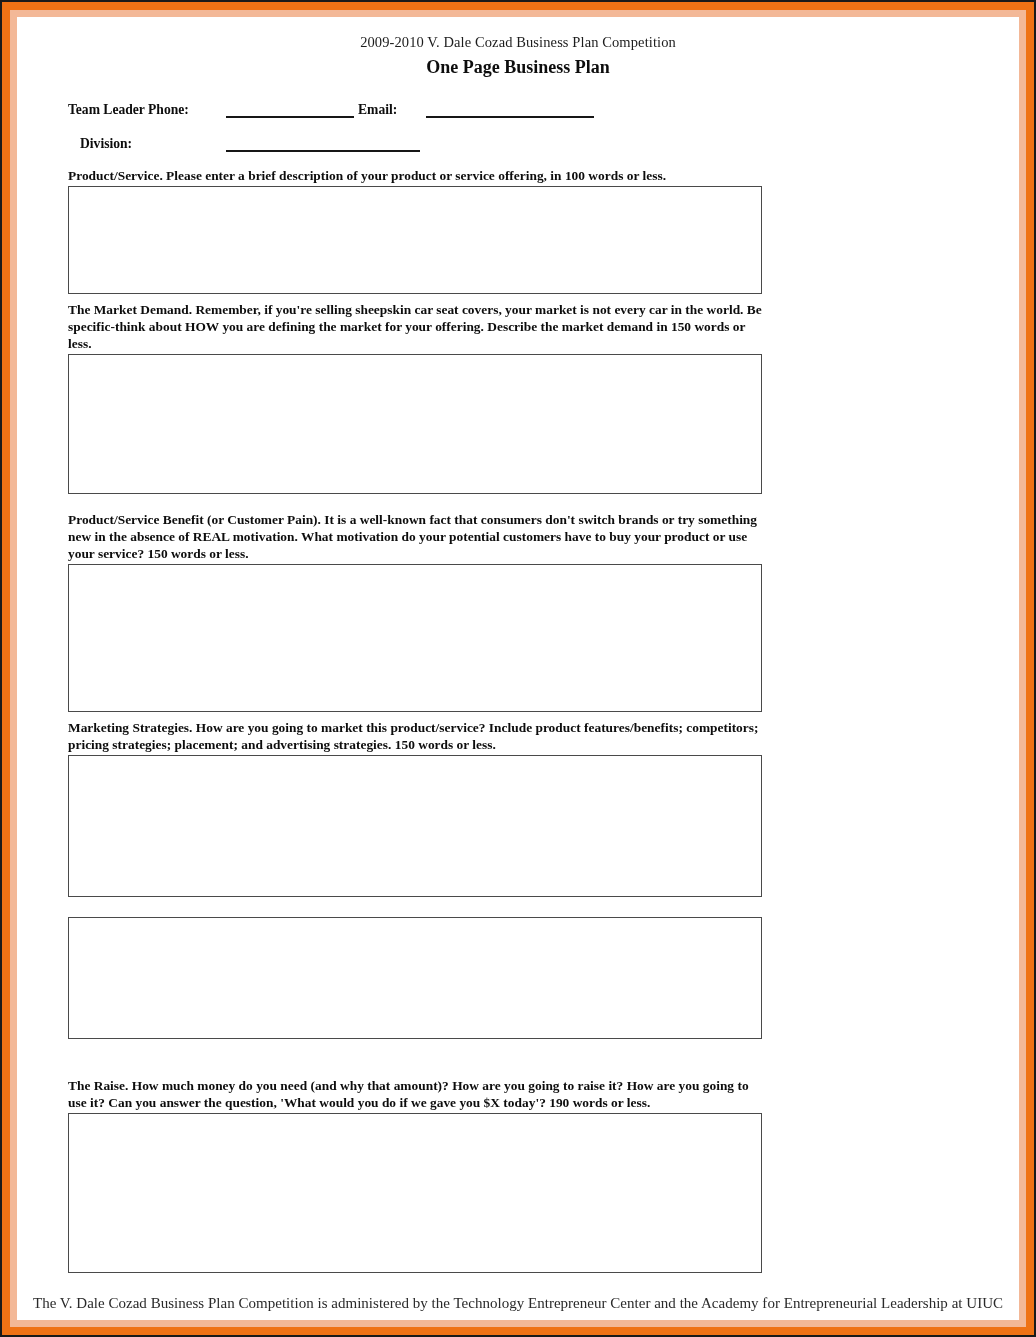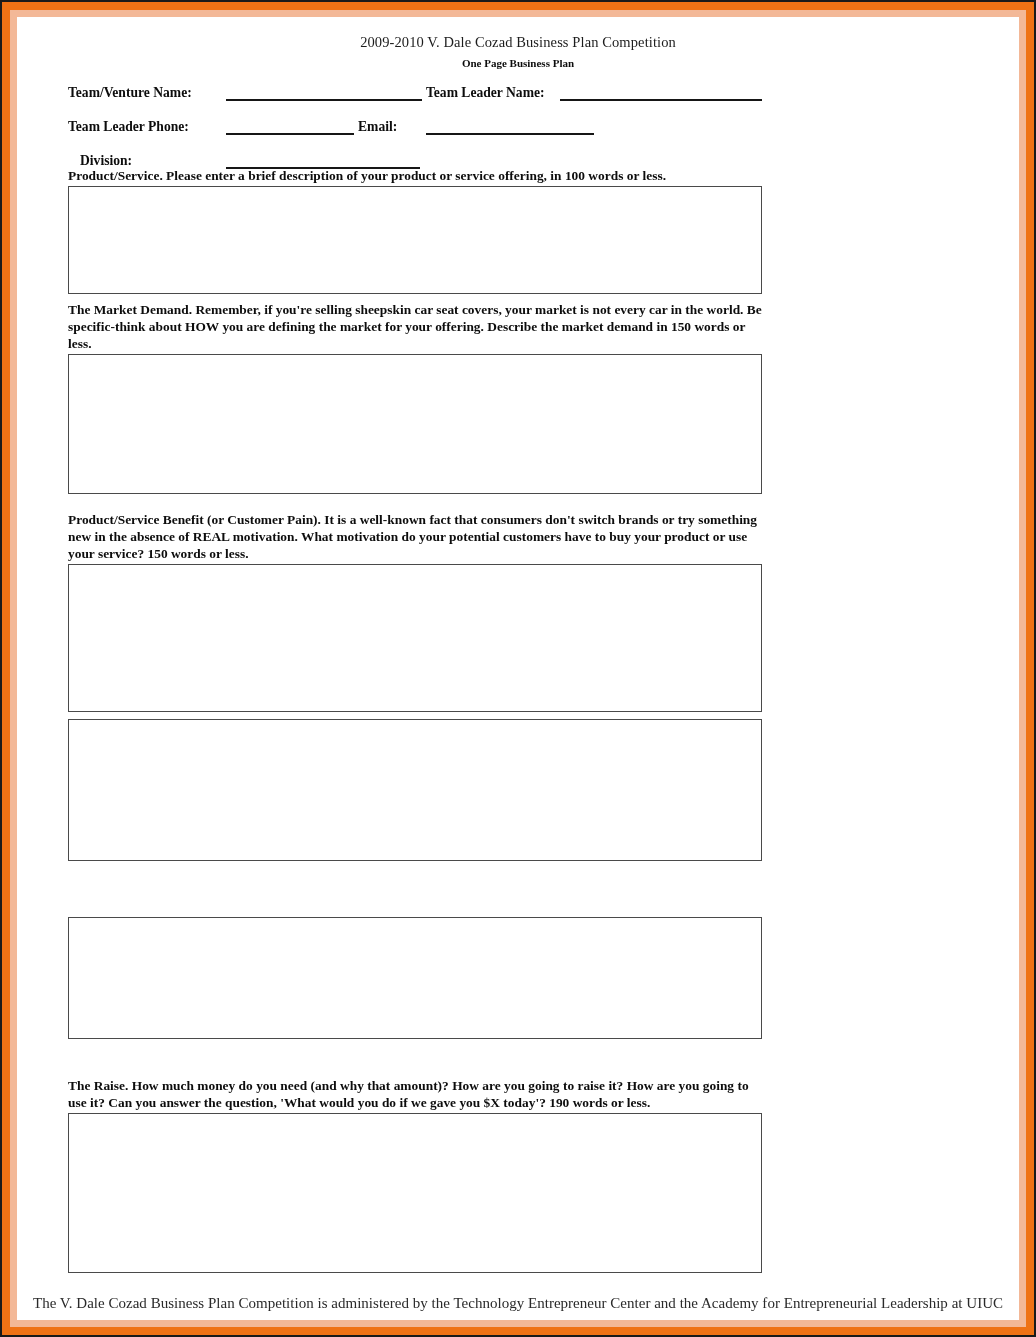--- a/index.html
+++ b/index.html
@@ -62,21 +62,21 @@
     text-align: center;
     margin-top: 16px;
   }
   .hdr-line1 {
     font-size: 14.5px;
     color: #1c1c1c;
     letter-spacing: 0.1px;
     line-height: 1.35;
   }
   .hdr-line2 {
-    font-size: 11px;
+    font-size: 18px;
     font-weight: bold;
     color: #0d0d0d;
     margin-top: 3px;
     line-height: 1.3;
   }
 
   
   .ident {
     position: absolute;
     left: 51px;
@@ -175,27 +175,20 @@
       <div class="page">
         <div class="sheet">
 
           <div class="hdr">
             <div class="hdr-line1">2009-2010 V. Dale Cozad Business Plan Competition</div>
             <div class="hdr-line2">One Page Business Plan</div>
           </div>
 
           <div class="ident">
 
-            <div class="ident-row">
-              <span class="ident-label lbl-team">Team/Venture Name:</span>
-              <span class="ident-rule rule-team"></span>
-
-              <span class="ident-label lbl-leader">Team Leader Name:</span>
-              <span class="ident-rule rule-leader"></span>
-            </div>
 
             <div class="ident-row">
               <span class="ident-label lbl-phone">Team Leader Phone:</span>
               <span class="ident-rule rule-phone"></span>
 
               <span class="ident-label lbl-email">Email:</span>
               <span class="ident-rule rule-email"></span>
             </div>
 
             <div class="ident-row">
@@ -214,20 +207,21 @@
             <p class="q-text">The Market Demand.  Remember, if you're selling sheepskin car seat covers, your market is not every car in the world.  Be specific-think about HOW you are defining the market for your offering.  Describe the market demand in 150 words or less.</p>
             <div class="answer-box box-market"></div>
           </div>
 
           <div class="section sec-benefit">
             <p class="q-text">Product/Service Benefit (or Customer Pain).  It is a well-known fact that consumers don't switch brands or try something new in the absence of REAL motivation.  What motivation do your potential customers have to buy your product or use your service?  150 words or less.</p>
             <div class="answer-box box-benefit"></div>
           </div>
 
           <div class="section sec-marketing">
+            <p class="q-text">Marketing Strategies.  How are you going to market this product/service?  Include product features/benefits; competitors; pricing strategies; placement; and advertising strategies.  150 words or less.</p>
             <div class="answer-box box-marketing"></div>
           </div>
 
           <div class="section sec-mgmt">
             <div class="answer-box box-mgmt"></div>
           </div>
 
           <div class="section sec-raise">
             <p class="q-text">The Raise.  How much money do you need (and why that amount)?  How are you going to raise it?  How are you going to use it? Can you answer the question, 'What would you do if we gave you $X today'?  190 words or less.</p>
             <div class="answer-box box-raise"></div>

